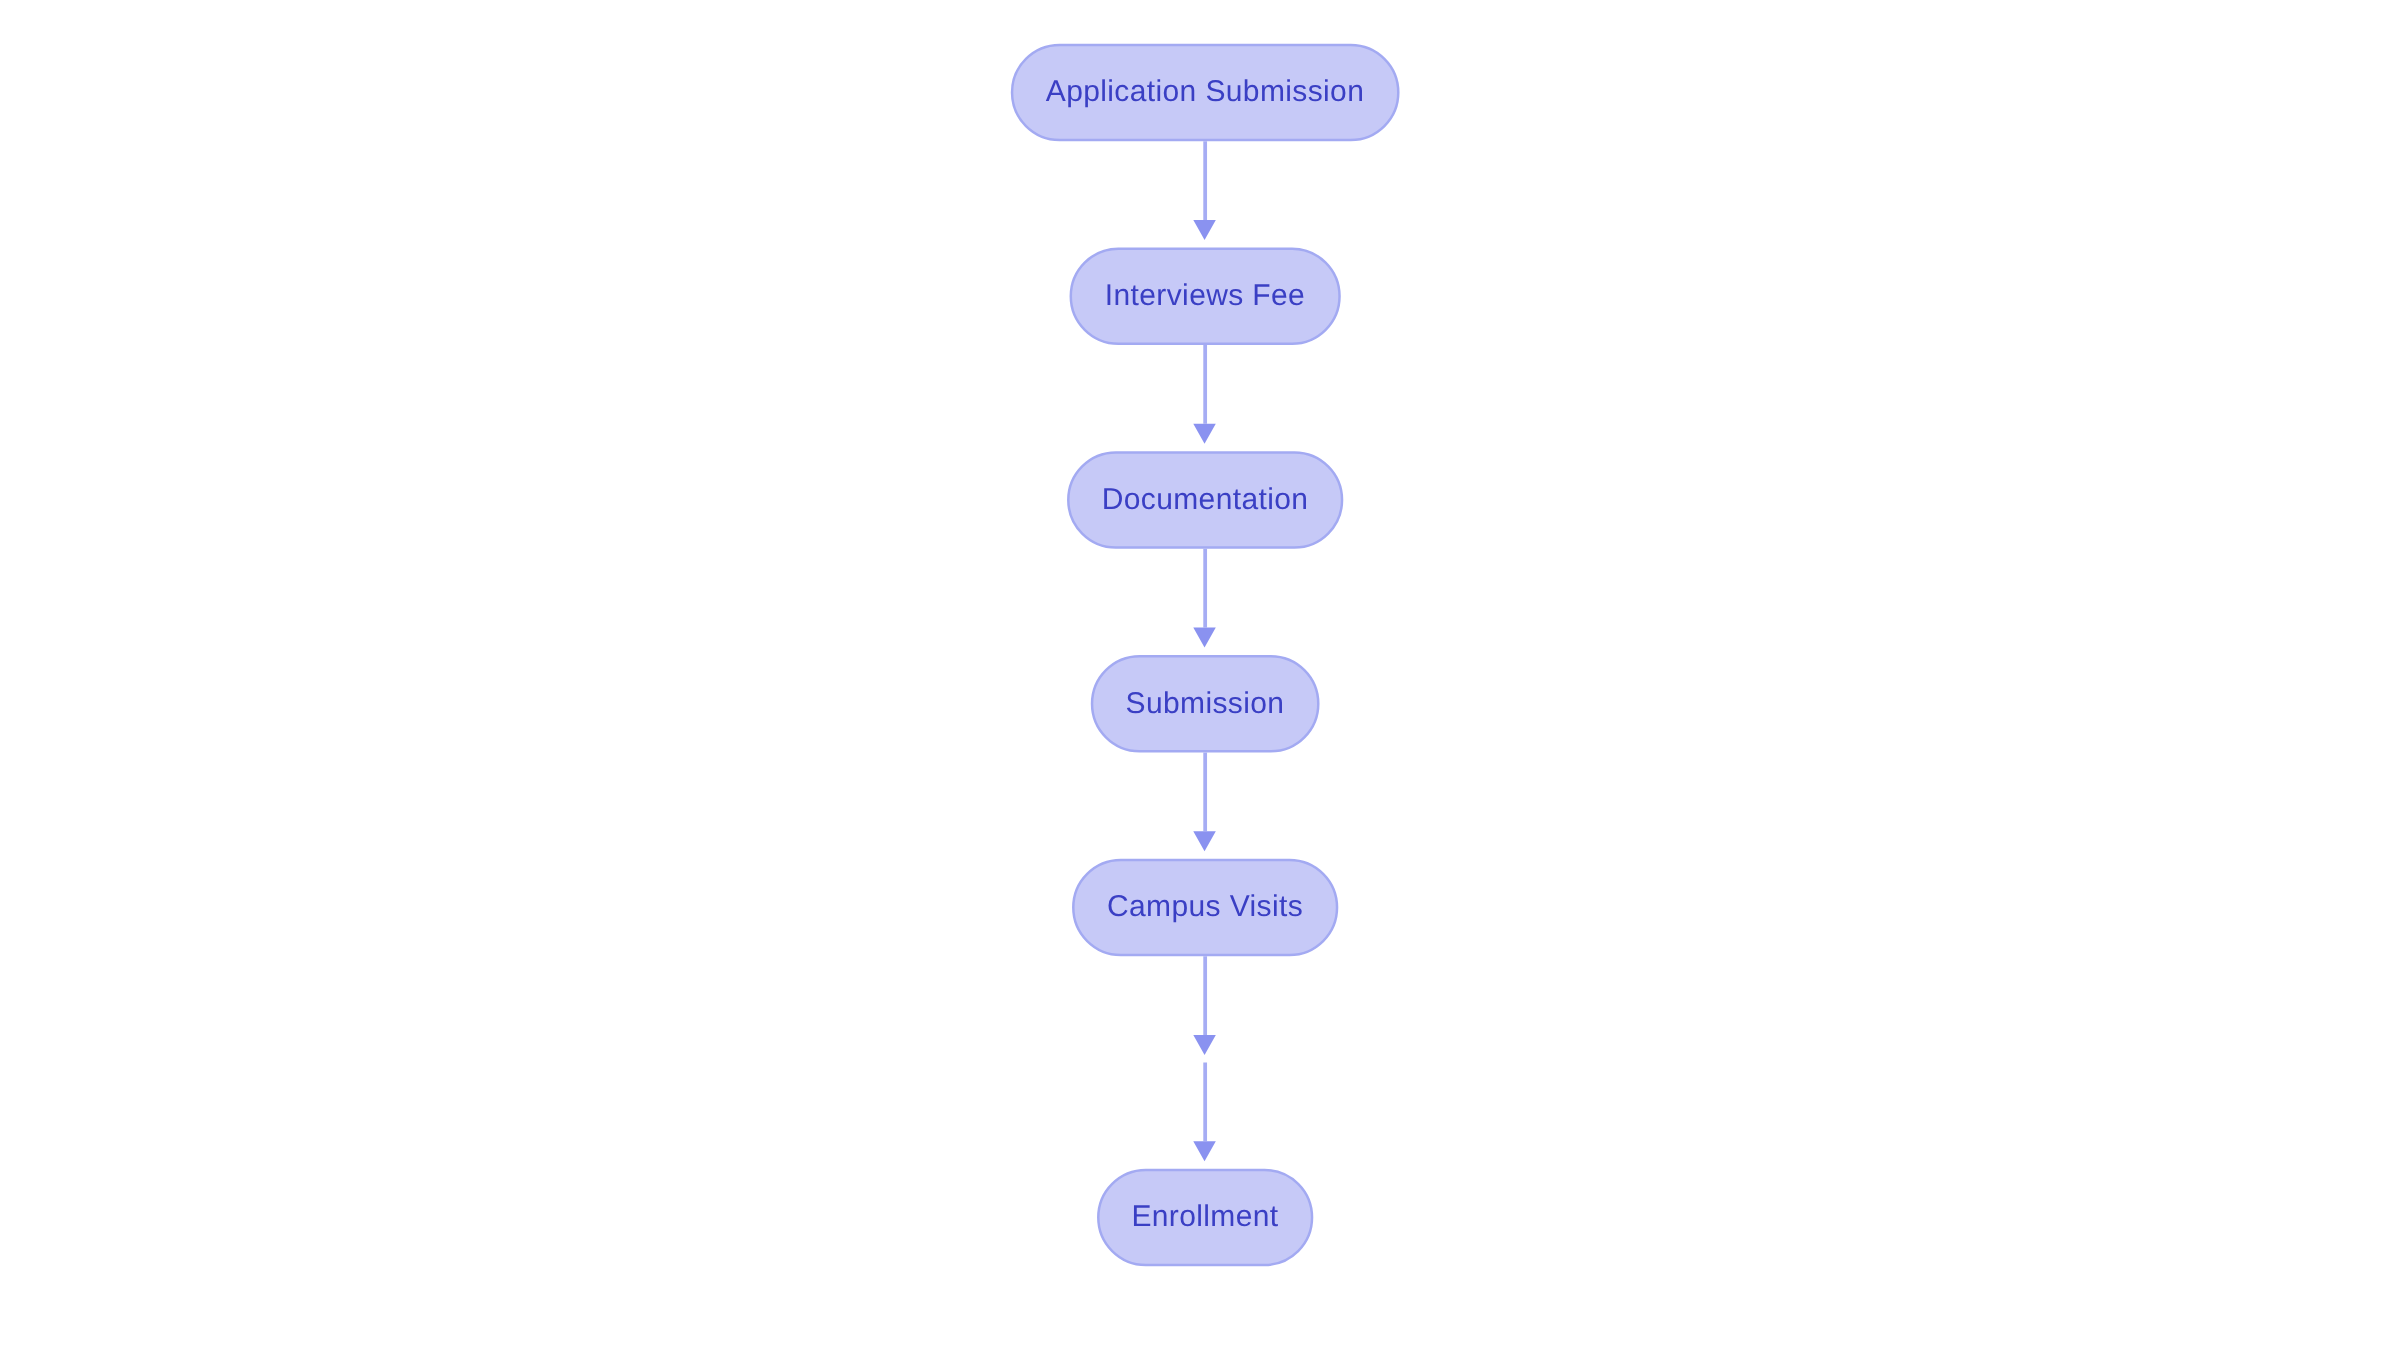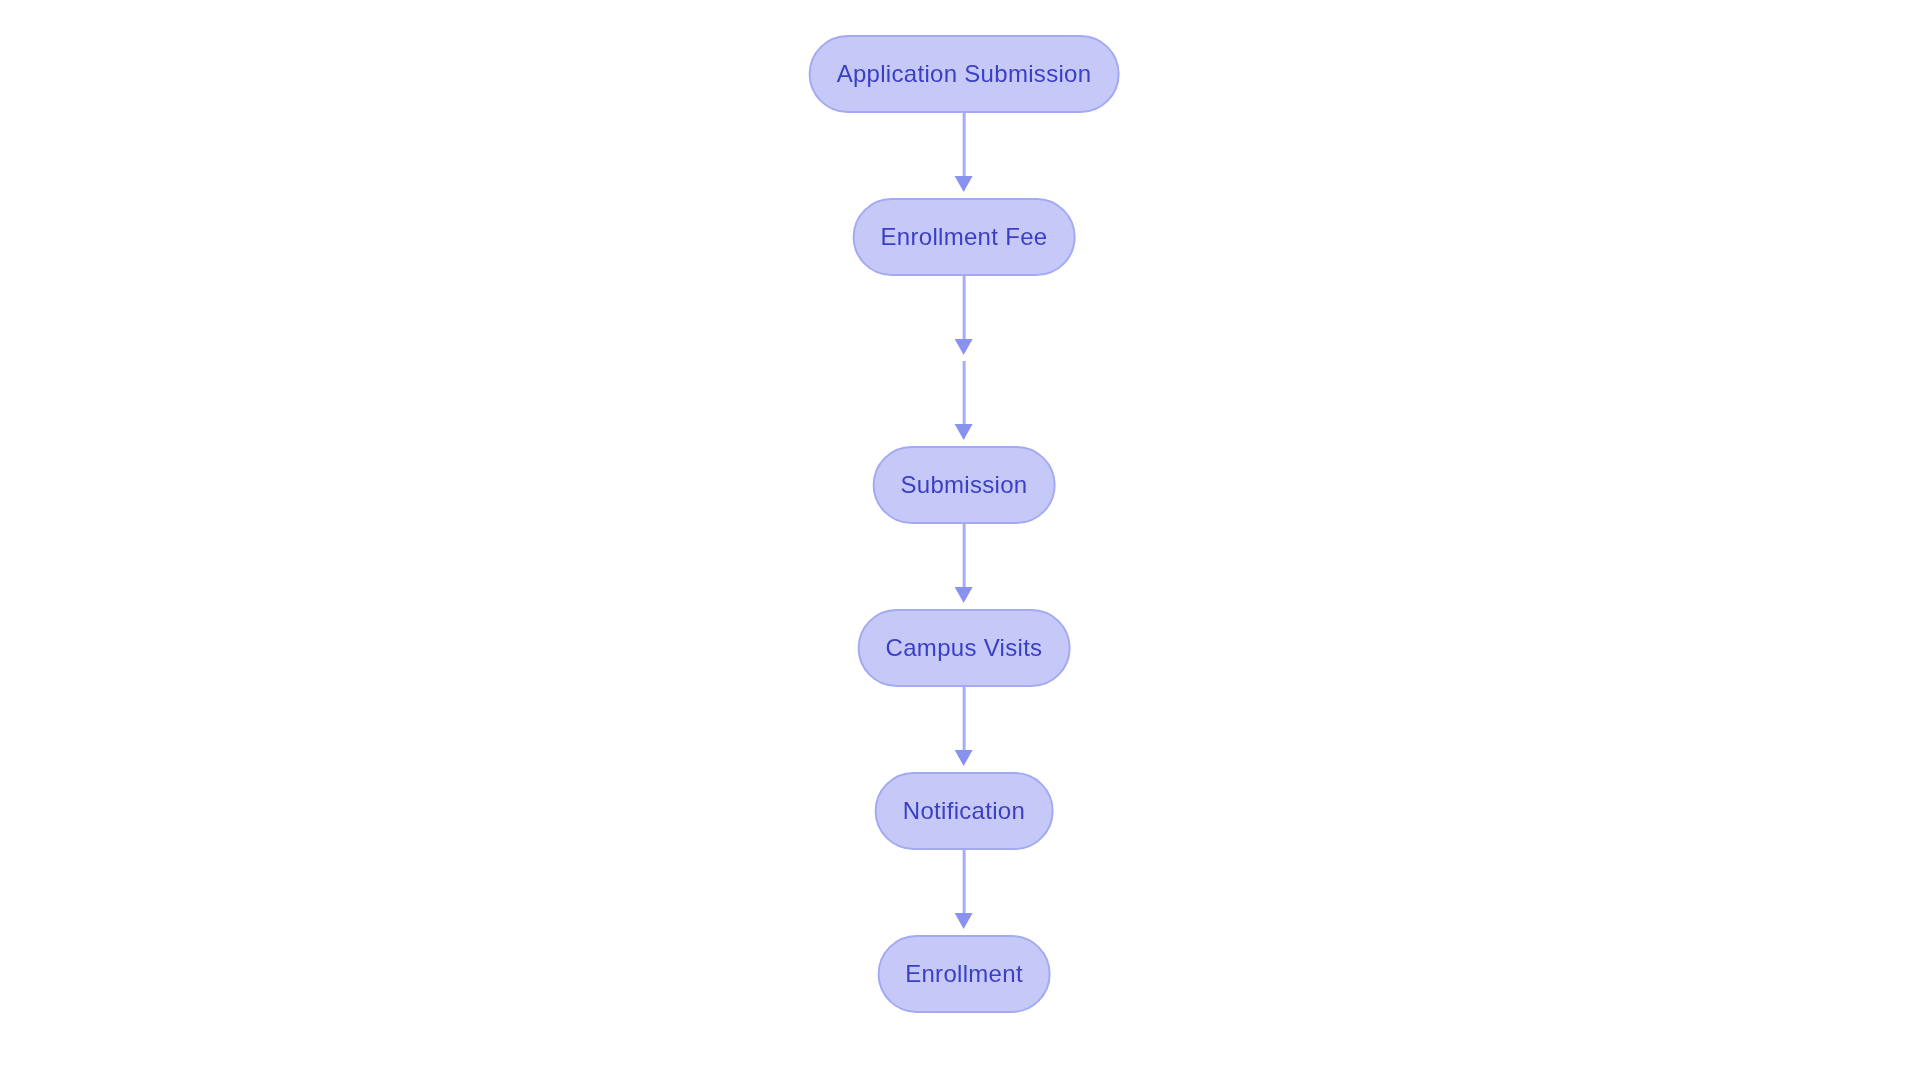--- a/index.html
+++ b/index.html
@@ -73,28 +73,31 @@
     <div class="node">
       <span>Application Submission</span>
     </div>
 
     <div class="arrow">
       <div class="shaft"></div>
       <div class="head"></div>
     </div>
 
     <div class="node">
-      <span>Enrollment Fee</span>
+      <span>Interviews Fee</span>
     </div>
 
     <div class="arrow">
       <div class="shaft"></div>
       <div class="head"></div>
     </div>
 
+    <div class="node">
+      <span>Documentation</span>
+    </div>
 
     <div class="arrow">
       <div class="shaft"></div>
       <div class="head"></div>
     </div>
 
     <div class="node">
       <span>Submission</span>
     </div>
 
@@ -105,23 +108,20 @@
 
     <div class="node">
       <span>Campus Visits</span>
     </div>
 
     <div class="arrow">
       <div class="shaft"></div>
       <div class="head"></div>
     </div>
 
-    <div class="node">
-      <span>Notification</span>
-    </div>
 
     <div class="arrow">
       <div class="shaft"></div>
       <div class="head"></div>
     </div>
 
     <div class="node">
       <span>Enrollment</span>
     </div>
 

